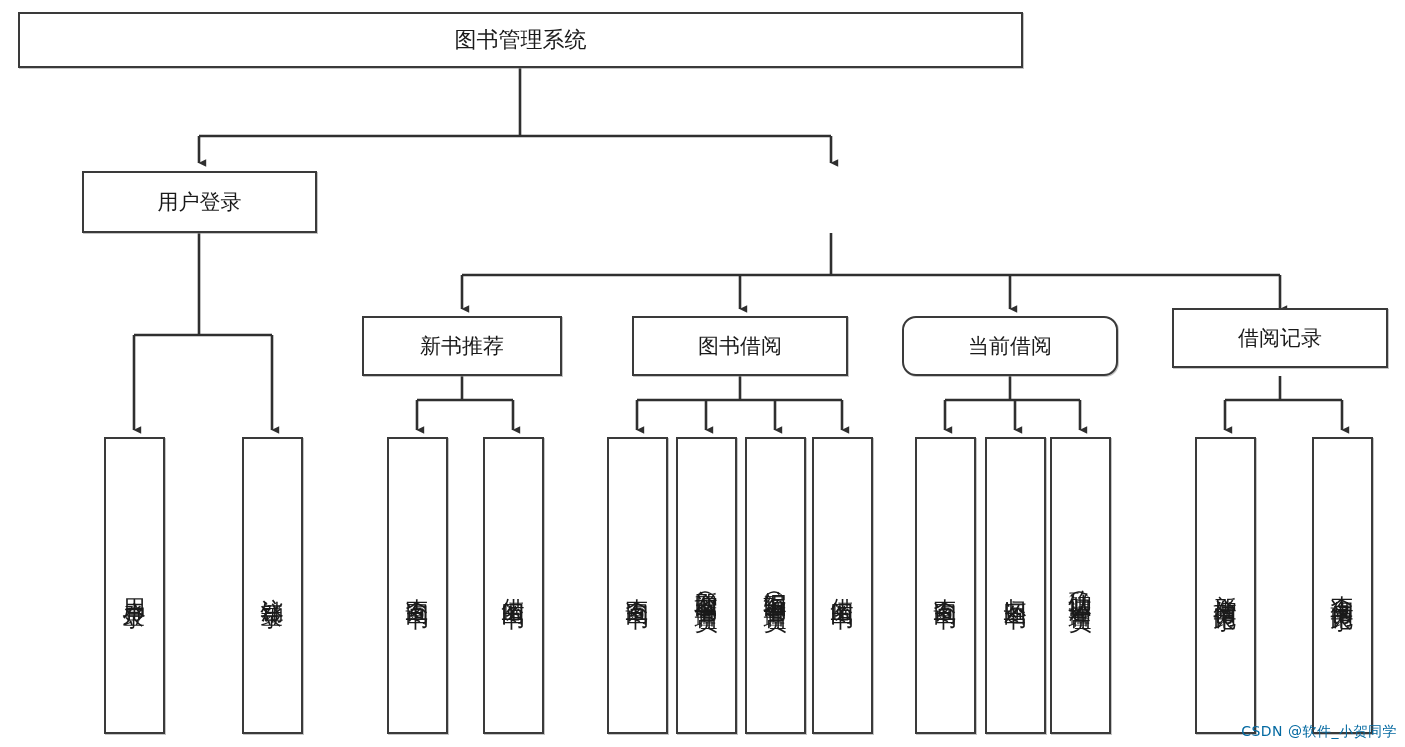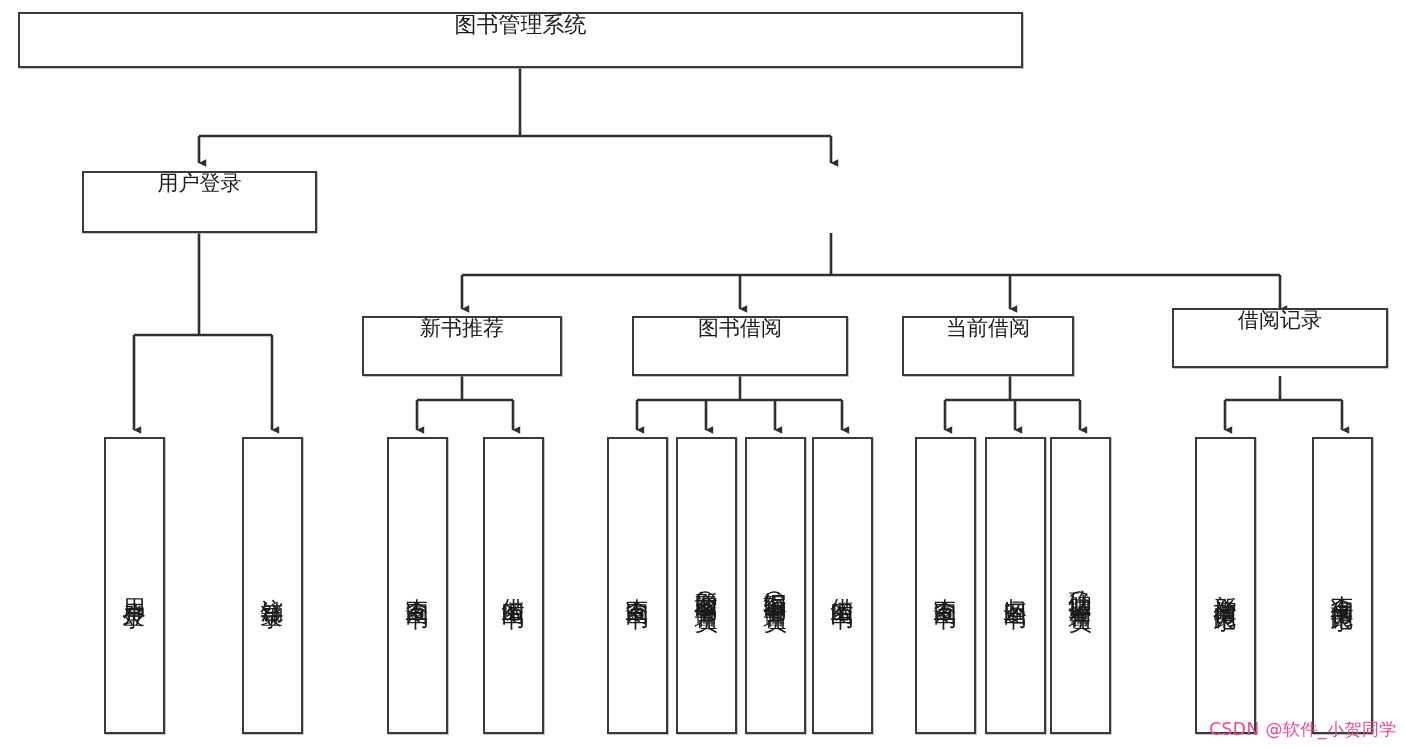--- a/index.html
+++ b/index.html
@@ -25,21 +25,21 @@
     width: 1405px;
     height: 747px;
     pointer-events: none;
   }
   .node {
     position: absolute;
     box-sizing: border-box;
     background: #ffffff;
     border: 2px solid #3a3a3a;
     display: flex;
-    align-items: flex-start;
+    align-items: center;
     justify-content: center;
     color: #1a1a1a;
     box-shadow: 1px 1px 0 0 rgba(150,150,150,0.55);
   }
   .node-label {
     display: block;
     text-align: center;
     line-height: 1.0;
     white-space: nowrap;
   }
@@ -61,22 +61,22 @@
     text-orientation: upright;
     font-size: 23px;
     line-height: 1.05;
     letter-spacing: 3px;
     white-space: nowrap;
   }
   #watermark {
     position: absolute;
     right: 8px;
     bottom: 6px;
-    font-size: 17px;
-    color: #ec4899;
+    font-size: 14px;
+    color: #0369a1;
     letter-spacing: 0.5px;
     white-space: nowrap;
     user-select: none;
   }
 </style>
 </head>
 <body>
 
 <div id="diagram-root">
 
@@ -151,21 +151,21 @@
   <div class="node horiz" style="left:82px; top:171px; width:235px; height:62px;">
     <span class="node-label">用户登录</span>
   </div>
 
   <div class="node horiz" style="left:362px; top:316px; width:200px; height:60px;">
     <span class="node-label">新书推荐</span>
   </div>
   <div class="node horiz" style="left:632px; top:316px; width:216px; height:60px;">
     <span class="node-label">图书借阅</span>
   </div>
-  <div class="node horiz" style="left:902px; top:316px; width:172px; height:60px;">
+  <div class="node horiz" style="left:902px; top:316px; width:216px; height:60px;border-radius:14px;">
     <span class="node-label">当前借阅</span>
   </div>
   <div class="node horiz" style="left:1172px; top:308px; width:216px; height:60px;">
     <span class="node-label">借阅记录</span>
   </div>
 
   <div class="node leaf" style="left:104px; top:437px; width:61px; height:297px;">
     <span class="node-label">用户登录</span>
   </div>
   <div class="node leaf" style="left:242px; top:437px; width:61px; height:297px;">

